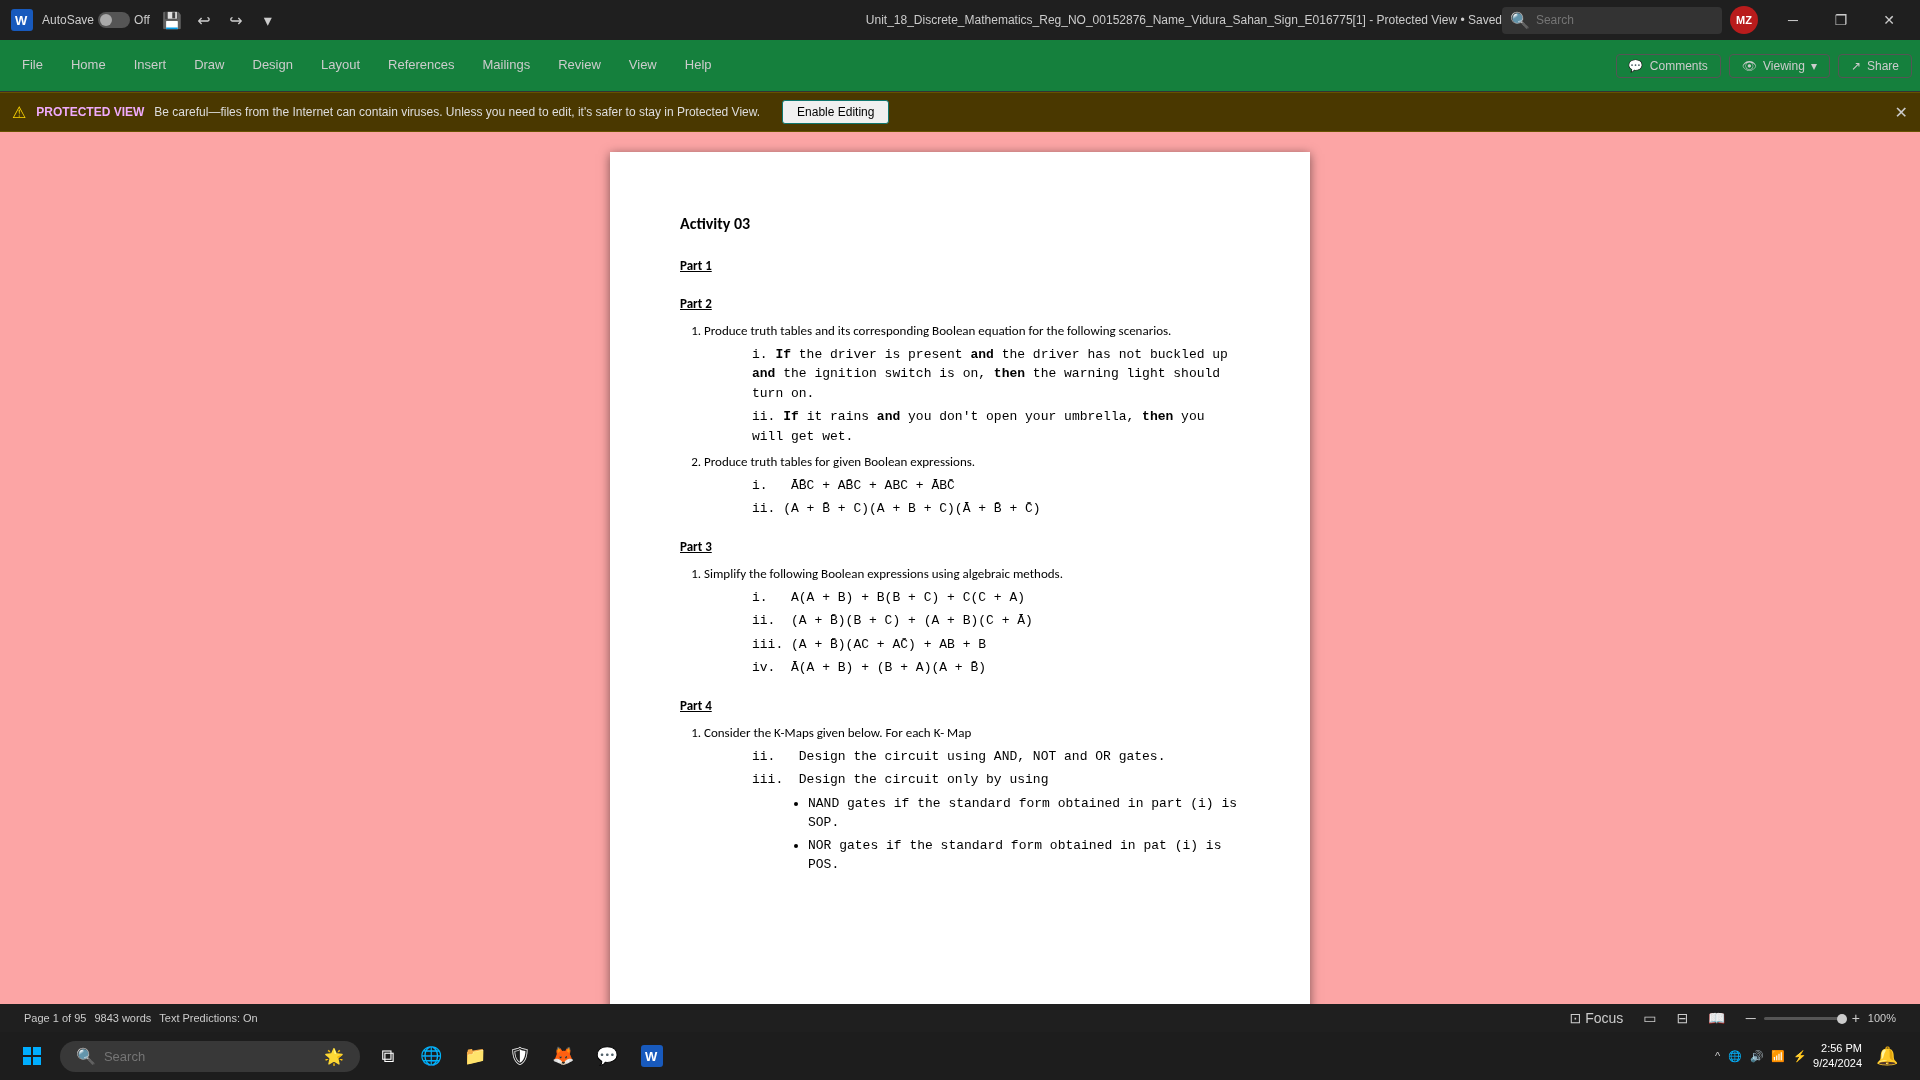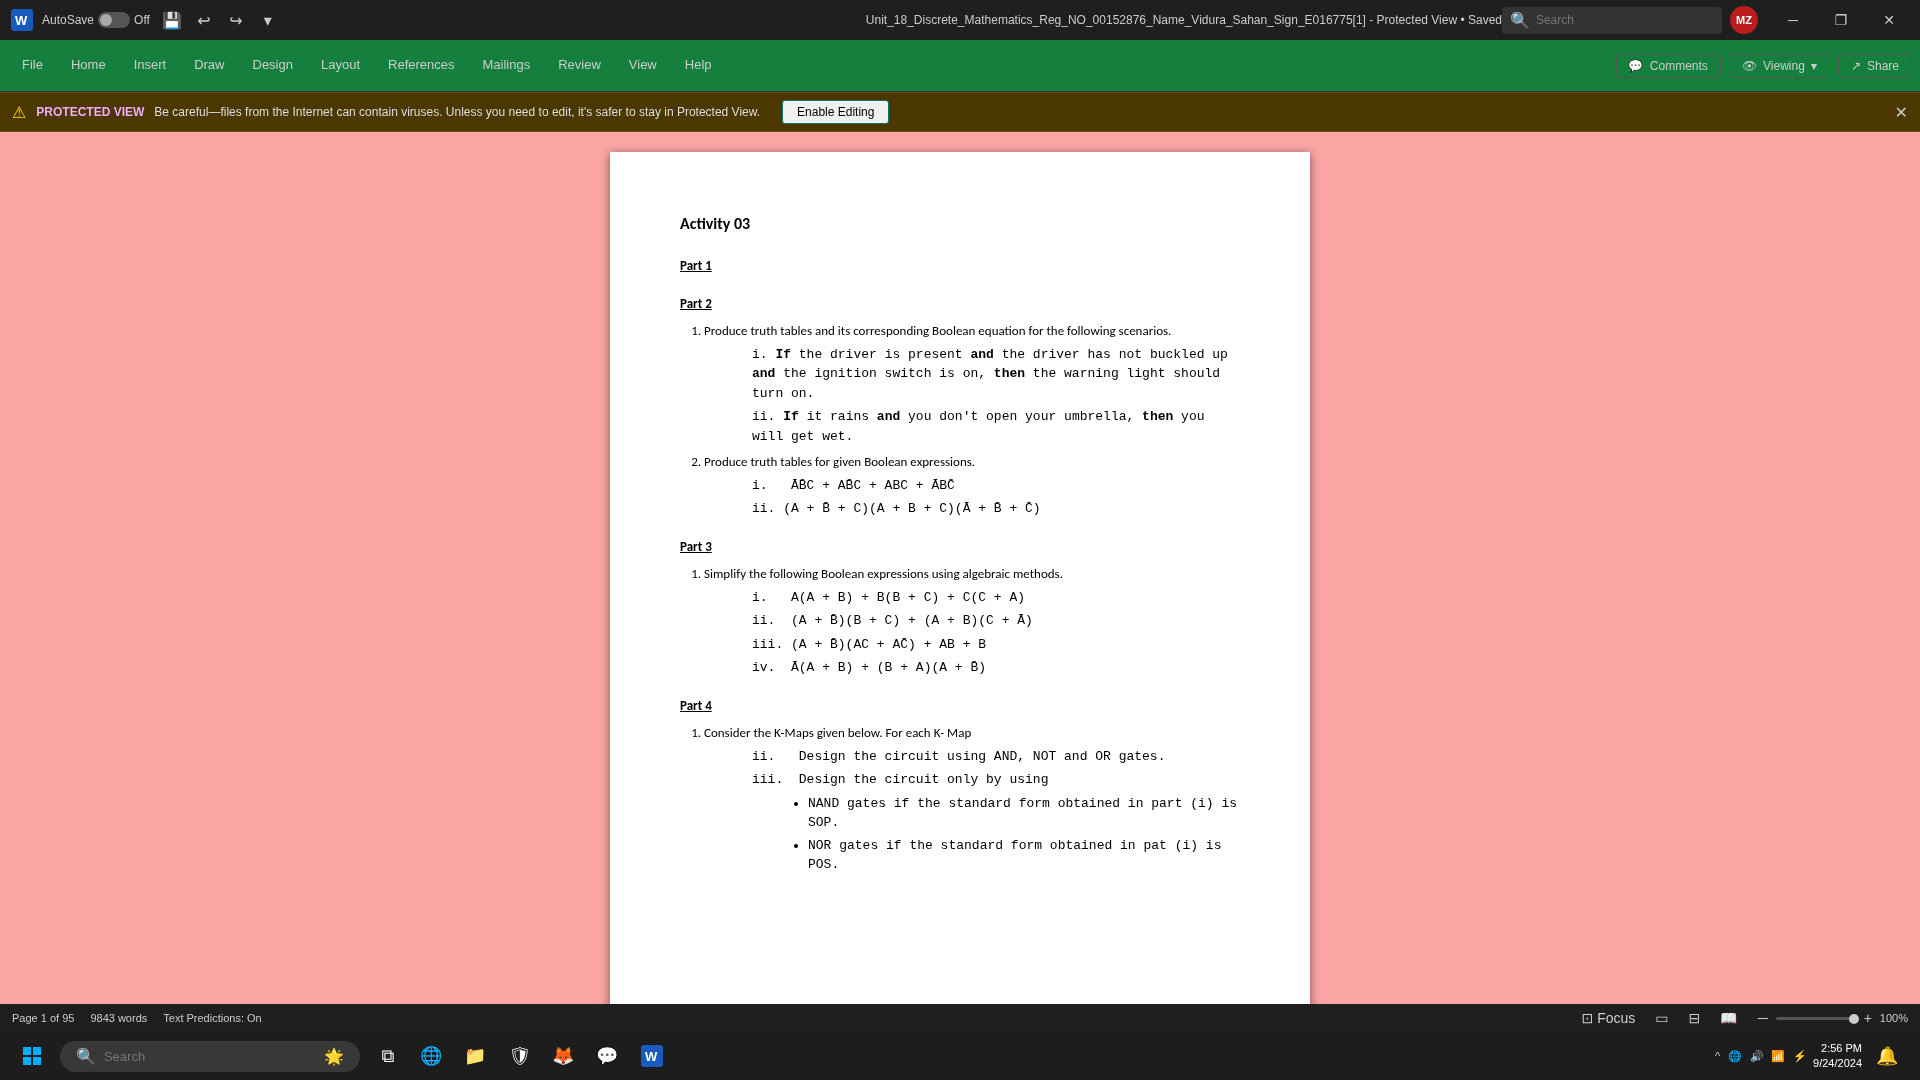--- a/index.html
+++ b/index.html
@@ -265,24 +265,24 @@
     #page .sub-item { margin-bottom: 4px; }
     #page .bullet-list { list-style-type: disc; margin-left: 56px; margin-top: 4px; }
     #page .bullet-list li { margin-bottom: 3px; }
 
     
     #status-bar {
       height: 28px;
       background: #1f1f1f;
       display: flex;
       align-items: center;
-      padding: 0 12px;
+      padding: 0 24px;
       font-size: 11px;
       color: #ccc;
-      gap: 16px;
+      gap: 8px;
       flex-shrink: 0;
     }
     #status-bar .right {
       margin-left: auto;
       display: flex;
       align-items: center;
       gap: 12px;
     }
     .view-btn {
       background: none;

